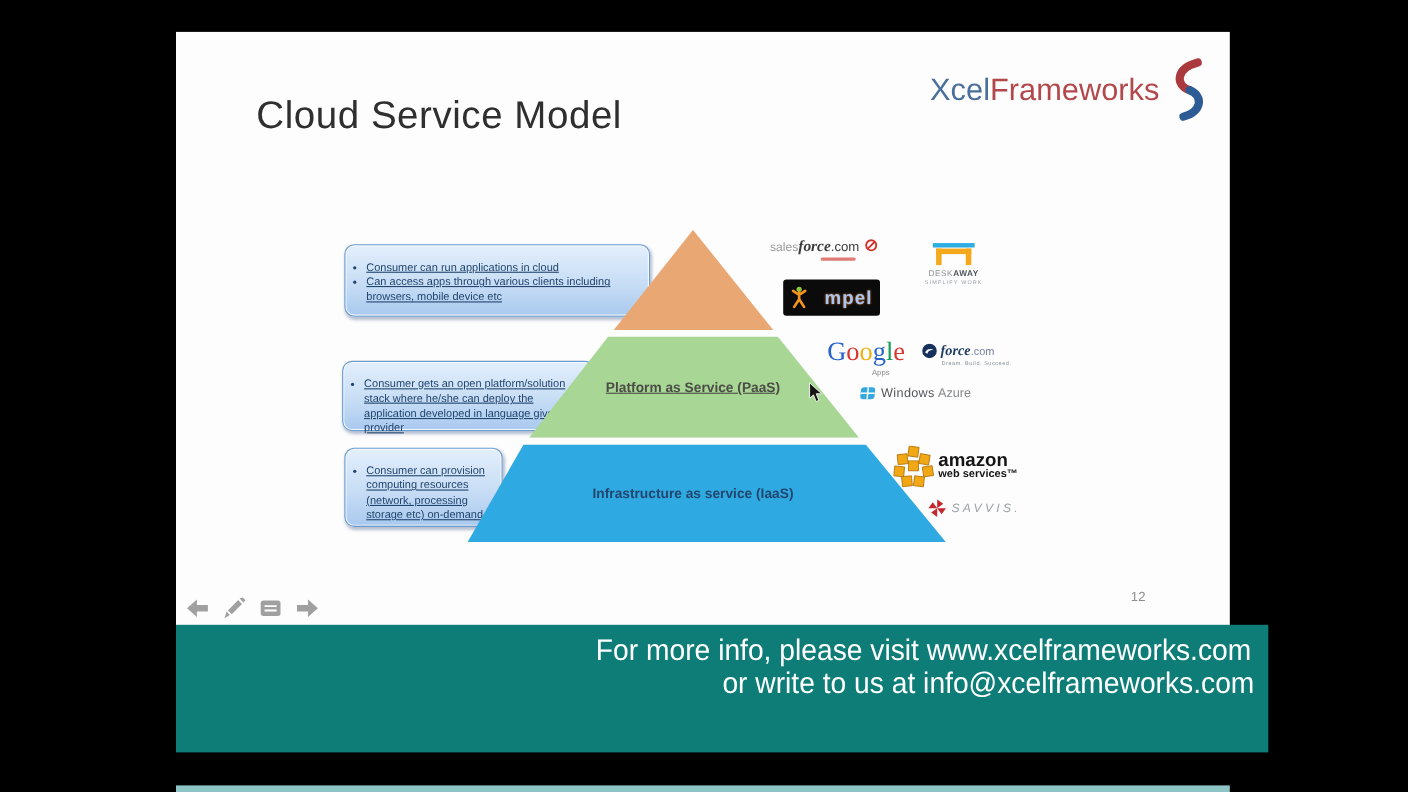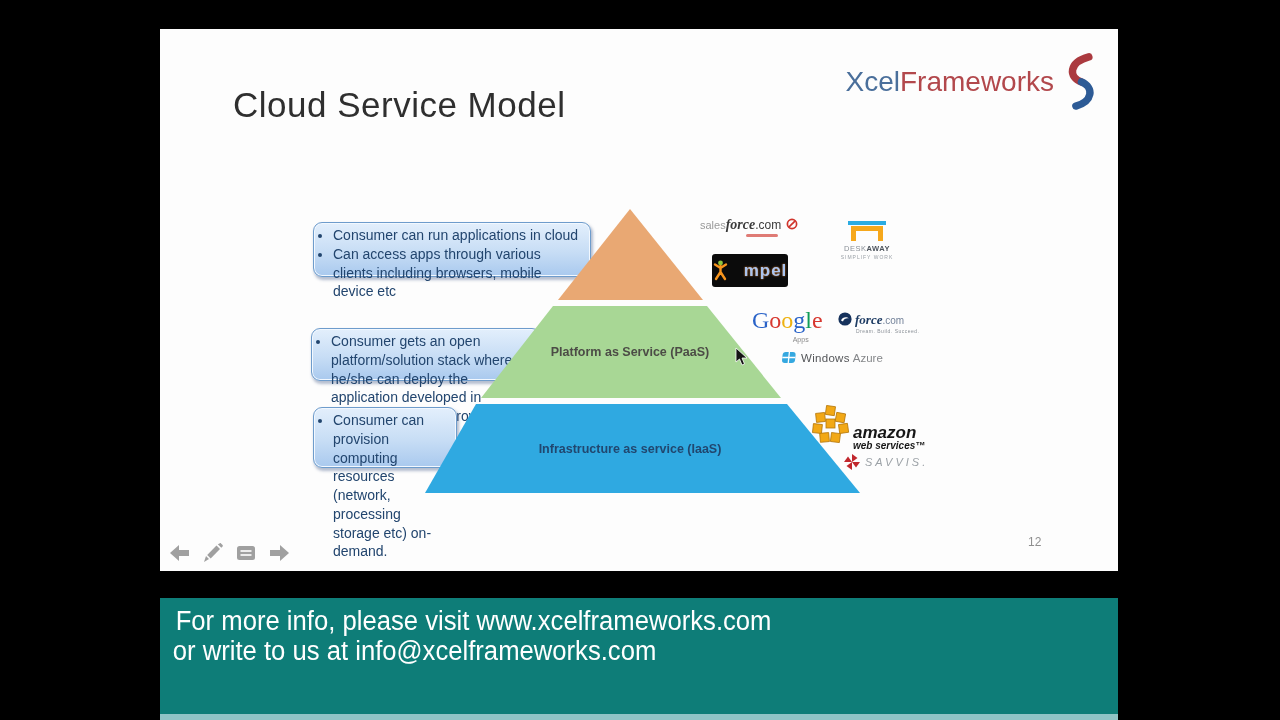--- a/index.html
+++ b/index.html
@@ -13,44 +13,44 @@
   
   .brand{position:absolute;top:22px;right:18px;display:flex;align-items:flex-start;}
   .brand-text{font-size:28px;font-weight:400;line-height:34px;margin-top:14px;}
   .brand-xcel{color:#4a6f9b;}
   .brand-frame{color:#b2484c;}
   .brand-swoosh{margin-left:-6px;margin-top:0;}
   
   .callout{position:absolute;border-radius:9px;border:1.5px solid #6e9ccc;
     background:linear-gradient(#e3effc 0%,#c7ddf5 55%,#a9c9ee 100%);
     box-shadow:1.5px 2.5px 3px rgba(90,110,150,.45), inset 0 0 0 1px #f2f8ff;
-    color:#22456e;font-size:14px;line-height:1.34;padding:3px 8px 6px 6px;}
+    color:#22456e;font-size:10px;line-height:1.34;padding:14px 8px 6px 6px;text-decoration:underline;}
   .callout ul{margin:0;padding-left:13px;}
   .callout li{margin:0;}
   .callout-1{left:153px;top:193px;width:262px;height:44px;}
   .callout-2{left:151px;top:284px;width:214px;height:42px;margin-top:15px;}
   .callout-3{left:153px;top:378px;width:128px;height:50px;}
   
   .pyramid{position:absolute;left:265px;top:180px;width:435px;height:284px;}
   .tier{position:absolute;left:0;top:0;width:435px;height:284px;}
   .tier-saas{background:#e9a873;clip-path:polygon(205px 0px,278px 91px,133px 91px);}
   .tier-paas{background:#a8d795;clip-path:polygon(128px 97px,282px 97px,356px 189px,56px 189px);}
   .tier-iaas{background:#2fa9e1;clip-path:polygon(51px 195px,362px 195px,435px 284px,0px 284px);}
   .tier-label{position:absolute;text-align:center;font-size:12.5px;font-weight:600;color:#4c4c46;}
   .saas-label{left:105px;top:38px;width:200px;line-height:18px;}
   .saas-label span{display:block;}
-  .paas-label{left:55px;top:136px;width:300px;}
+  .paas-label{left:55px;top:136px;width:300px;text-decoration:underline;}
   .iaas-label{left:30px;top:233px;width:350px;color:#21476f;}
   
   .v-salesforce{position:absolute;left:540px;top:186px;white-space:nowrap;}
   .sf-sales{font-size:11px;color:#9a9a9a;}
   .sf-force{font-family:"Liberation Serif",serif;font-style:italic;font-weight:700;font-size:14px;color:#3a3a3a;}
   .sf-com{font-size:12px;color:#3a3a3a;}
   .sf-tagline{display:block;margin-left:46px;width:32px;height:3px;background:#d0352c;opacity:.65;border-radius:2px;margin-top:1px;}
-  .v-impel{position:absolute;left:552px;top:225px;width:76px;height:33px;background:#0b0b0b;border-radius:3px;
+  .v-impel{position:absolute;left:552px;top:225px;width:88px;height:33px;background:#0b0b0b;border-radius:3px;
     display:flex;align-items:center;justify-content:center;gap:16px;}
   .impel-text{font-size:17px;font-weight:700;color:#a9c4ef;letter-spacing:1px;text-shadow:0 0 2px #e07b20;}
   .v-deskaway{position:absolute;left:676px;top:192px;width:62px;text-align:center;}
   .da-bar{width:38px;height:4px;background:#2bace2;margin:0 auto;}
   .da-desk{width:22px;height:10px;border-top:5px solid #f6a81c;border-left:5px solid #f6a81c;border-right:5px solid #f6a81c;margin:1px auto 3px;}
   .da-name{font-size:7.5px;letter-spacing:.5px;}
   .da-name .p1{color:#8a9097;}
   .da-name .p2{color:#4d545c;font-weight:700;}
   .da-tag{font-size:5px;color:#9aa0a6;letter-spacing:1px;margin-top:1px;}
   .v-google{position:absolute;left:592px;top:279px;font-family:"Liberation Serif",serif;font-size:24px;line-height:24px;}
@@ -58,33 +58,33 @@
   .google-sub{display:block;font-family:"Liberation Sans",sans-serif;font-size:7px;color:#8a8a8a;text-align:right;padding-right:14px;margin-top:-4px;}
   .v-force{position:absolute;left:678px;top:281px;white-space:nowrap;}
   .force-row{display:flex;align-items:center;gap:3px;}
   .force-name{font-family:"Liberation Serif",serif;font-style:italic;font-weight:700;font-size:13px;color:#1d3b63;}
   .force-com{font-size:10px;color:#74839a;}
   .force-tag{font-size:5px;color:#8a9097;margin-left:18px;letter-spacing:.5px;}
   .v-azure{position:absolute;left:621px;top:319px;display:flex;align-items:center;gap:4px;}
   .az-win{font-size:11.5px;font-weight:400;color:#55575a;letter-spacing:.3px;}
   .az-azure{font-size:11.5px;color:#85878a;margin-left:3px;}
   .v-aws{position:absolute;left:652px;top:376px;display:flex;align-items:flex-start;gap:3px;}
-  .aws-text{line-height:15px;margin-top:20px;font-style:italic;}
+  .aws-text{line-height:15px;margin-top:6px;}
   .aws-amazon{font-size:17px;font-weight:700;color:#161616;display:block;}
   .aws-ws{font-size:10px;font-weight:600;color:#161616;display:block;margin-top:-2px;}
   .v-savvis{position:absolute;left:683px;top:424px;display:flex;align-items:center;gap:4px;}
   .savvis-text{font-size:11px;font-style:italic;color:#9ba1a6;letter-spacing:3px;}
   
   .cursor{position:absolute;left:575px;top:318px;}
   
   .toolbar{position:absolute;left:8px;top:512px;display:flex;gap:9px;}
   .tool-btn{width:24px;height:24px;display:flex;align-items:center;justify-content:center;cursor:pointer;}
   .page-num{position:absolute;left:868px;top:506px;font-size:12px;color:#8f8f8f;}
   
-  .banner{position:absolute;left:160px;top:598px;width:958px;height:116px;background:#0e7d78;color:#fff;text-align:left;}
+  .banner{position:absolute;left:160px;top:568px;width:958px;height:116px;background:#0e7d78;color:#fff;text-align:right;padding-left:35px;}
   .banner-line{display:inline-block;transform:scaleX(.95);font-size:27px;line-height:30px;}
   .banner-line1{margin-top:8px;}
   .bottom-strip{position:absolute;left:160px;top:714px;width:958px;height:6px;background:#8fc4c6;}
 </style>
 </head>
 <body>
 
 <div class="slide">
 
   <div class="slide-title">Cloud Service Model</div>

